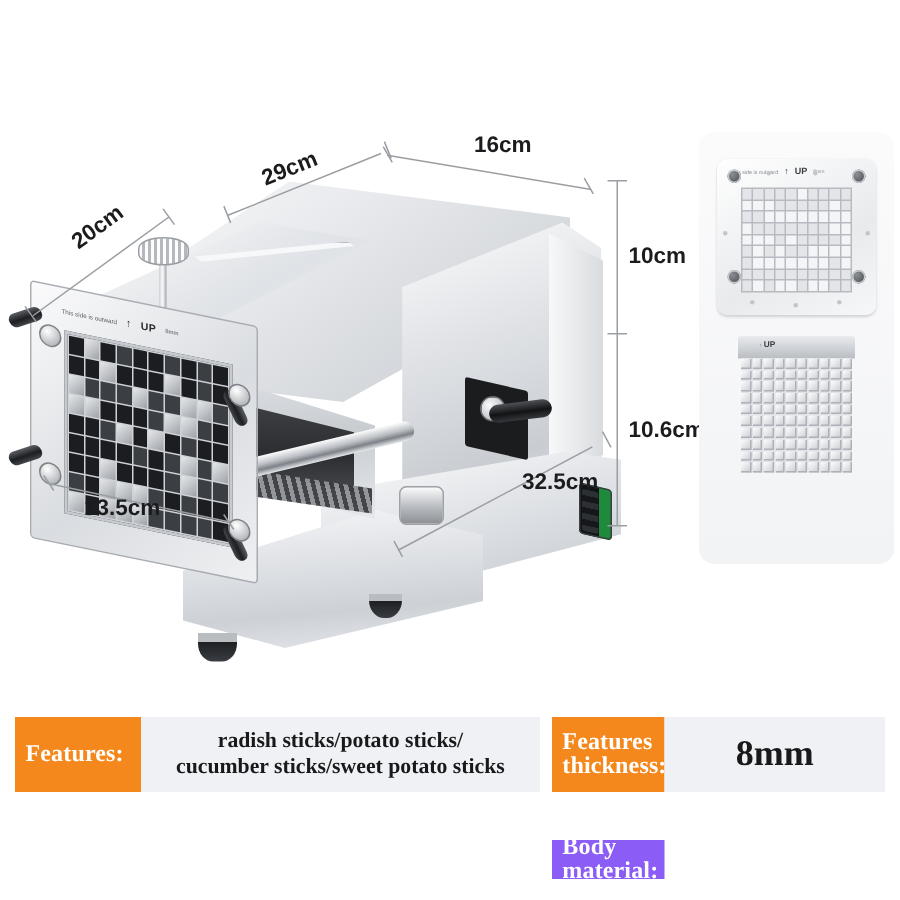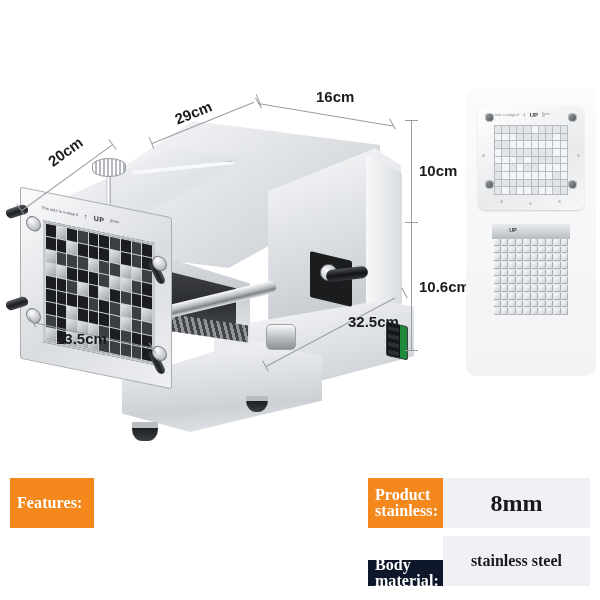--- a/index.html
+++ b/index.html
@@ -841,29 +841,31 @@
       </div>
 
     </div>
   </div>
 
   <div id="spec">
 
     <div class="spec-col" id="spec-col-left">
       <div class="spec-row">
         <div class="spec-key" id="key-features" style="background: rgb(245, 136, 28);">Features:</div>
+        <div class="spec-val" id="val-features" style="background: rgb(239, 241, 244);">
+          <span>radish sticks/potato sticks/<br>cucumber sticks/sweet potato sticks</span>
+        </div>
       </div>
       <div class="spec-row">
       </div>
     </div>
 
     <div class="spec-col" id="spec-col-right">
       <div class="spec-row">
-        <div class="spec-key" id="key-thickness" style="background: rgb(245, 136, 28);">Product stainless:</div>
+        <div class="spec-key" id="key-thickness" style="background: rgb(245, 136, 28);">Features thickness:</div>
         <div class="spec-val" id="val-thickness" style="background: rgb(239, 241, 244);">8mm</div>
       </div>
       <div class="spec-row">
-        <div class="spec-key" id="key-material" style="background: #0f172a; margin-top: 24px;">Body material:</div>
-        <div class="spec-val" id="val-material" style="background: rgb(239, 241, 244);">stainless steel</div>
+        <div class="spec-key" id="key-material" style="background: #8b5cf6; margin-top: 24px;">Body material:</div>
       </div>
     </div>
   </div>
 </div>
 
 </body></html>

